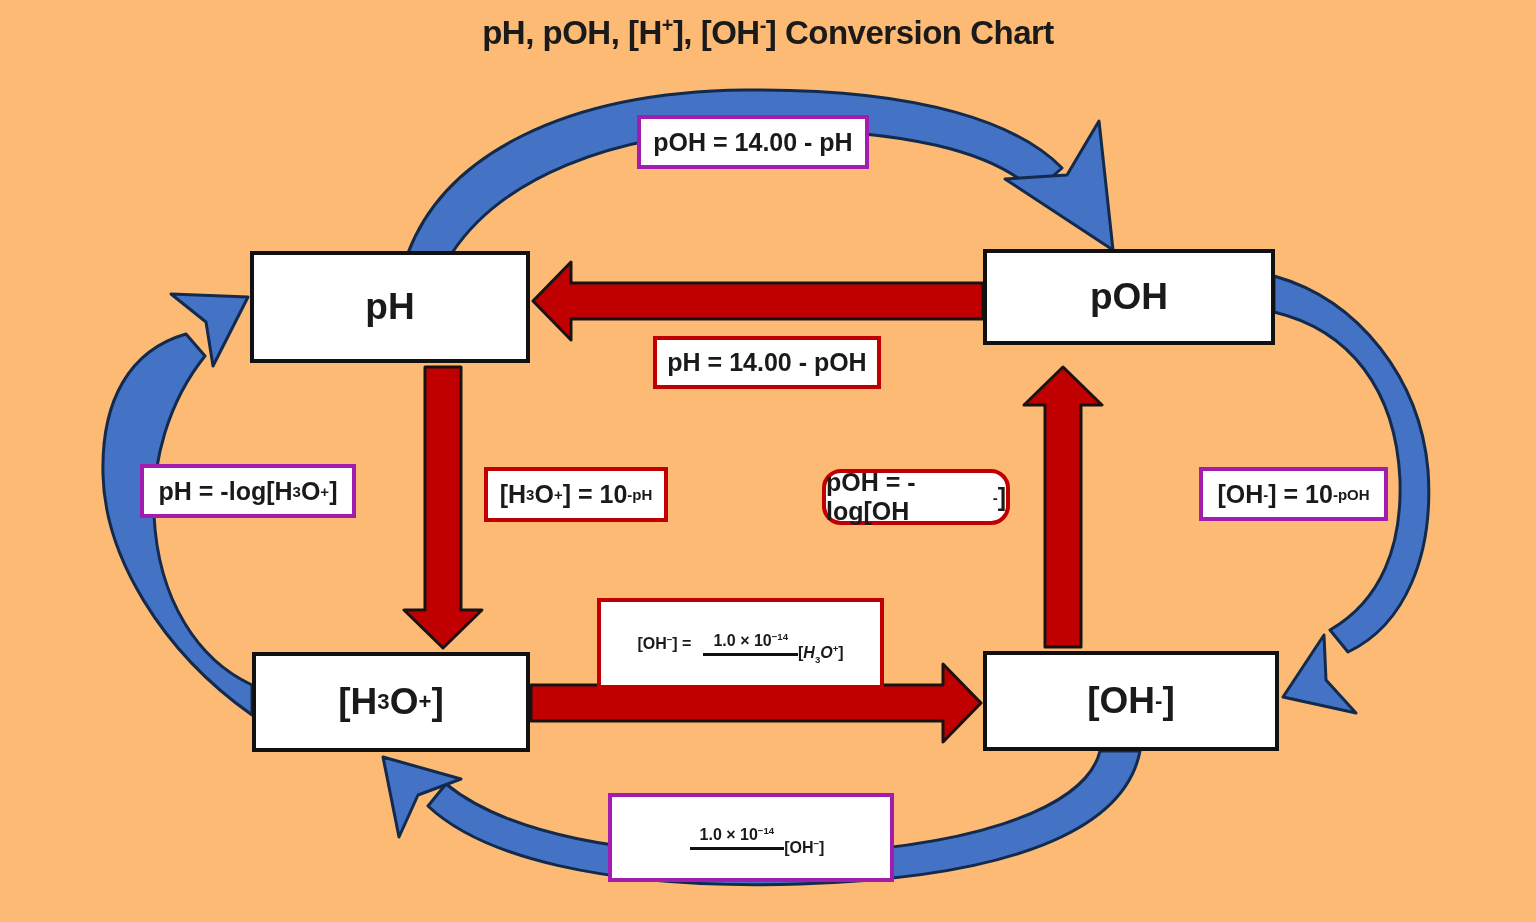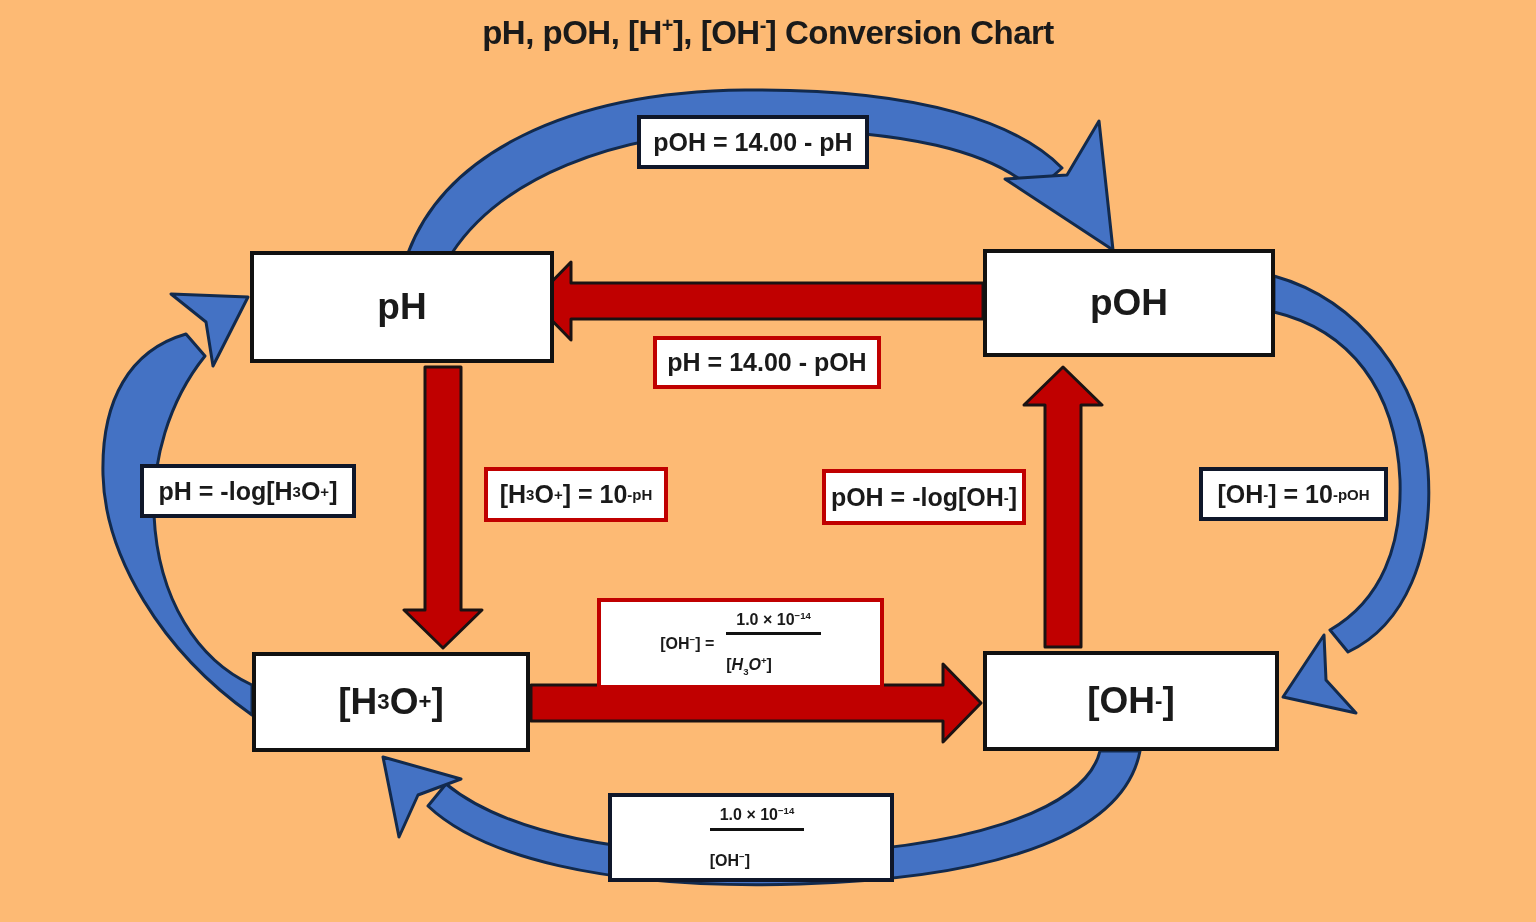--- a/index.html
+++ b/index.html
@@ -14,29 +14,29 @@
   .blue-shape { fill:var(--blue); stroke:#122a4d; stroke-width:3; stroke-linejoin:round; }
   .red-shape  { fill:var(--red);  stroke:#1a1212; stroke-width:3; stroke-linejoin:round; }
 
   .node { position:absolute; z-index:2; background:#ffffff; border:4px solid #111;
           display:flex; align-items:center; justify-content:center;
           font-size:37px; font-weight:bold; color:#1a1a1a; }
 
   .fbox { position:absolute; z-index:3; background:#ffffff;
           display:flex; align-items:center; justify-content:center;
           font-size:25px; font-weight:bold; color:#1a1a1a; }
-  .fbox.blue { border:4px solid #0f172a; }
+  .fbox.blue { border:4px solid #a21caf; }
   .fbox.red  { border:4px solid var(--red); }
 
   .sup { vertical-align:super; font-size:60%; }
   .sub { vertical-align:sub;  font-size:60%; }
   .it  { font-style:italic; }
 
   .frac-box { font-family:Liberation Sans, sans-serif; font-size:16px; }
-  .frac { display:inline-flex; flex-direction:column; align-items:flex-start; margin-left:12px; }
+  .frac { display:inline-flex; flex-direction:row; align-items:center; margin-left:12px; }
   .frac .num { border-bottom:3px solid #111; padding:0 10px 3px; }
   .frac .den { padding-top:20px; }
 </style>
 </head>
 <body>
 
 <div class="canvas">
 
   <div class="title"><span>pH, pOH, [H</span><span class="sup">+</span><span>], [OH</span><span class="sup">-</span><span>] Conversion Chart</span></div>
 
@@ -56,24 +56,24 @@
 
     <path class="red-shape" d="M 533,301 L 571,262 L 571,283 L 983,283 L 983,319 L 571,319 L 571,340 Z"></path>
 
     <path class="red-shape" d="M 443,648 L 404,610 L 425,610 L 425,367 L 461,367 L 461,610 L 482,610 Z"></path>
 
     <path class="red-shape" d="M 1063,367 L 1102,405 L 1081,405 L 1081,647 L 1045,647 L 1045,405 L 1024,405 Z"></path>
 
     <path class="red-shape" d="M 981,703 L 943,664 L 943,685 L 531,685 L 531,721 L 943,721 L 943,742 Z"></path>
   </svg>
 
-  <div class="node" style="left:250px; top:251px; width:304px; height:112px;">
+  <div class="node" style="left:250px; top:251px; width:280px; height:112px;">
       <span>pH</span>
     </div>
-  <div class="node" style="left:983px; top:249px; width:292px; height:108px;">
+  <div class="node" style="left:983px; top:249px; width:292px; height:96px;">
       <span>pOH</span>
     </div>
   <div class="node" style="left:252px; top:652px; width:278px; height:100px;">
       <span>[H</span>
       <span class="sub">3</span>
       <span>O</span>
       <span class="sup">+</span>
       <span>]</span>
     </div>
   <div class="node" style="left:983px; top:651px; width:296px; height:100px;">
@@ -100,21 +100,21 @@
 
   <div class="fbox red" style="left:484px; top:467px; width:184px; height:55px;">
       <span>[H</span>
       <span class="sub">3</span>
       <span>O</span>
       <span class="sup">+</span>
       <span>] = 10</span>
       <span class="sup">-pH</span>
     </div>
 
-  <div class="fbox red" style="left:822px; top:469px; width:204px; height:56px;">
+  <div class="fbox red" style="left:822px; top:469px; width:188px; height:56px;border-radius:19px;">
       <span>pOH = -log[OH</span>
       <span class="sup">-</span>
       <span>]</span>
     </div>
 
   <div class="fbox blue" style="left:1199px; top:467px; width:189px; height:54px;">
       <span>[OH</span>
       <span class="sup">-</span>
       <span>] = 10</span>
       <span class="sup">-pOH</span>

